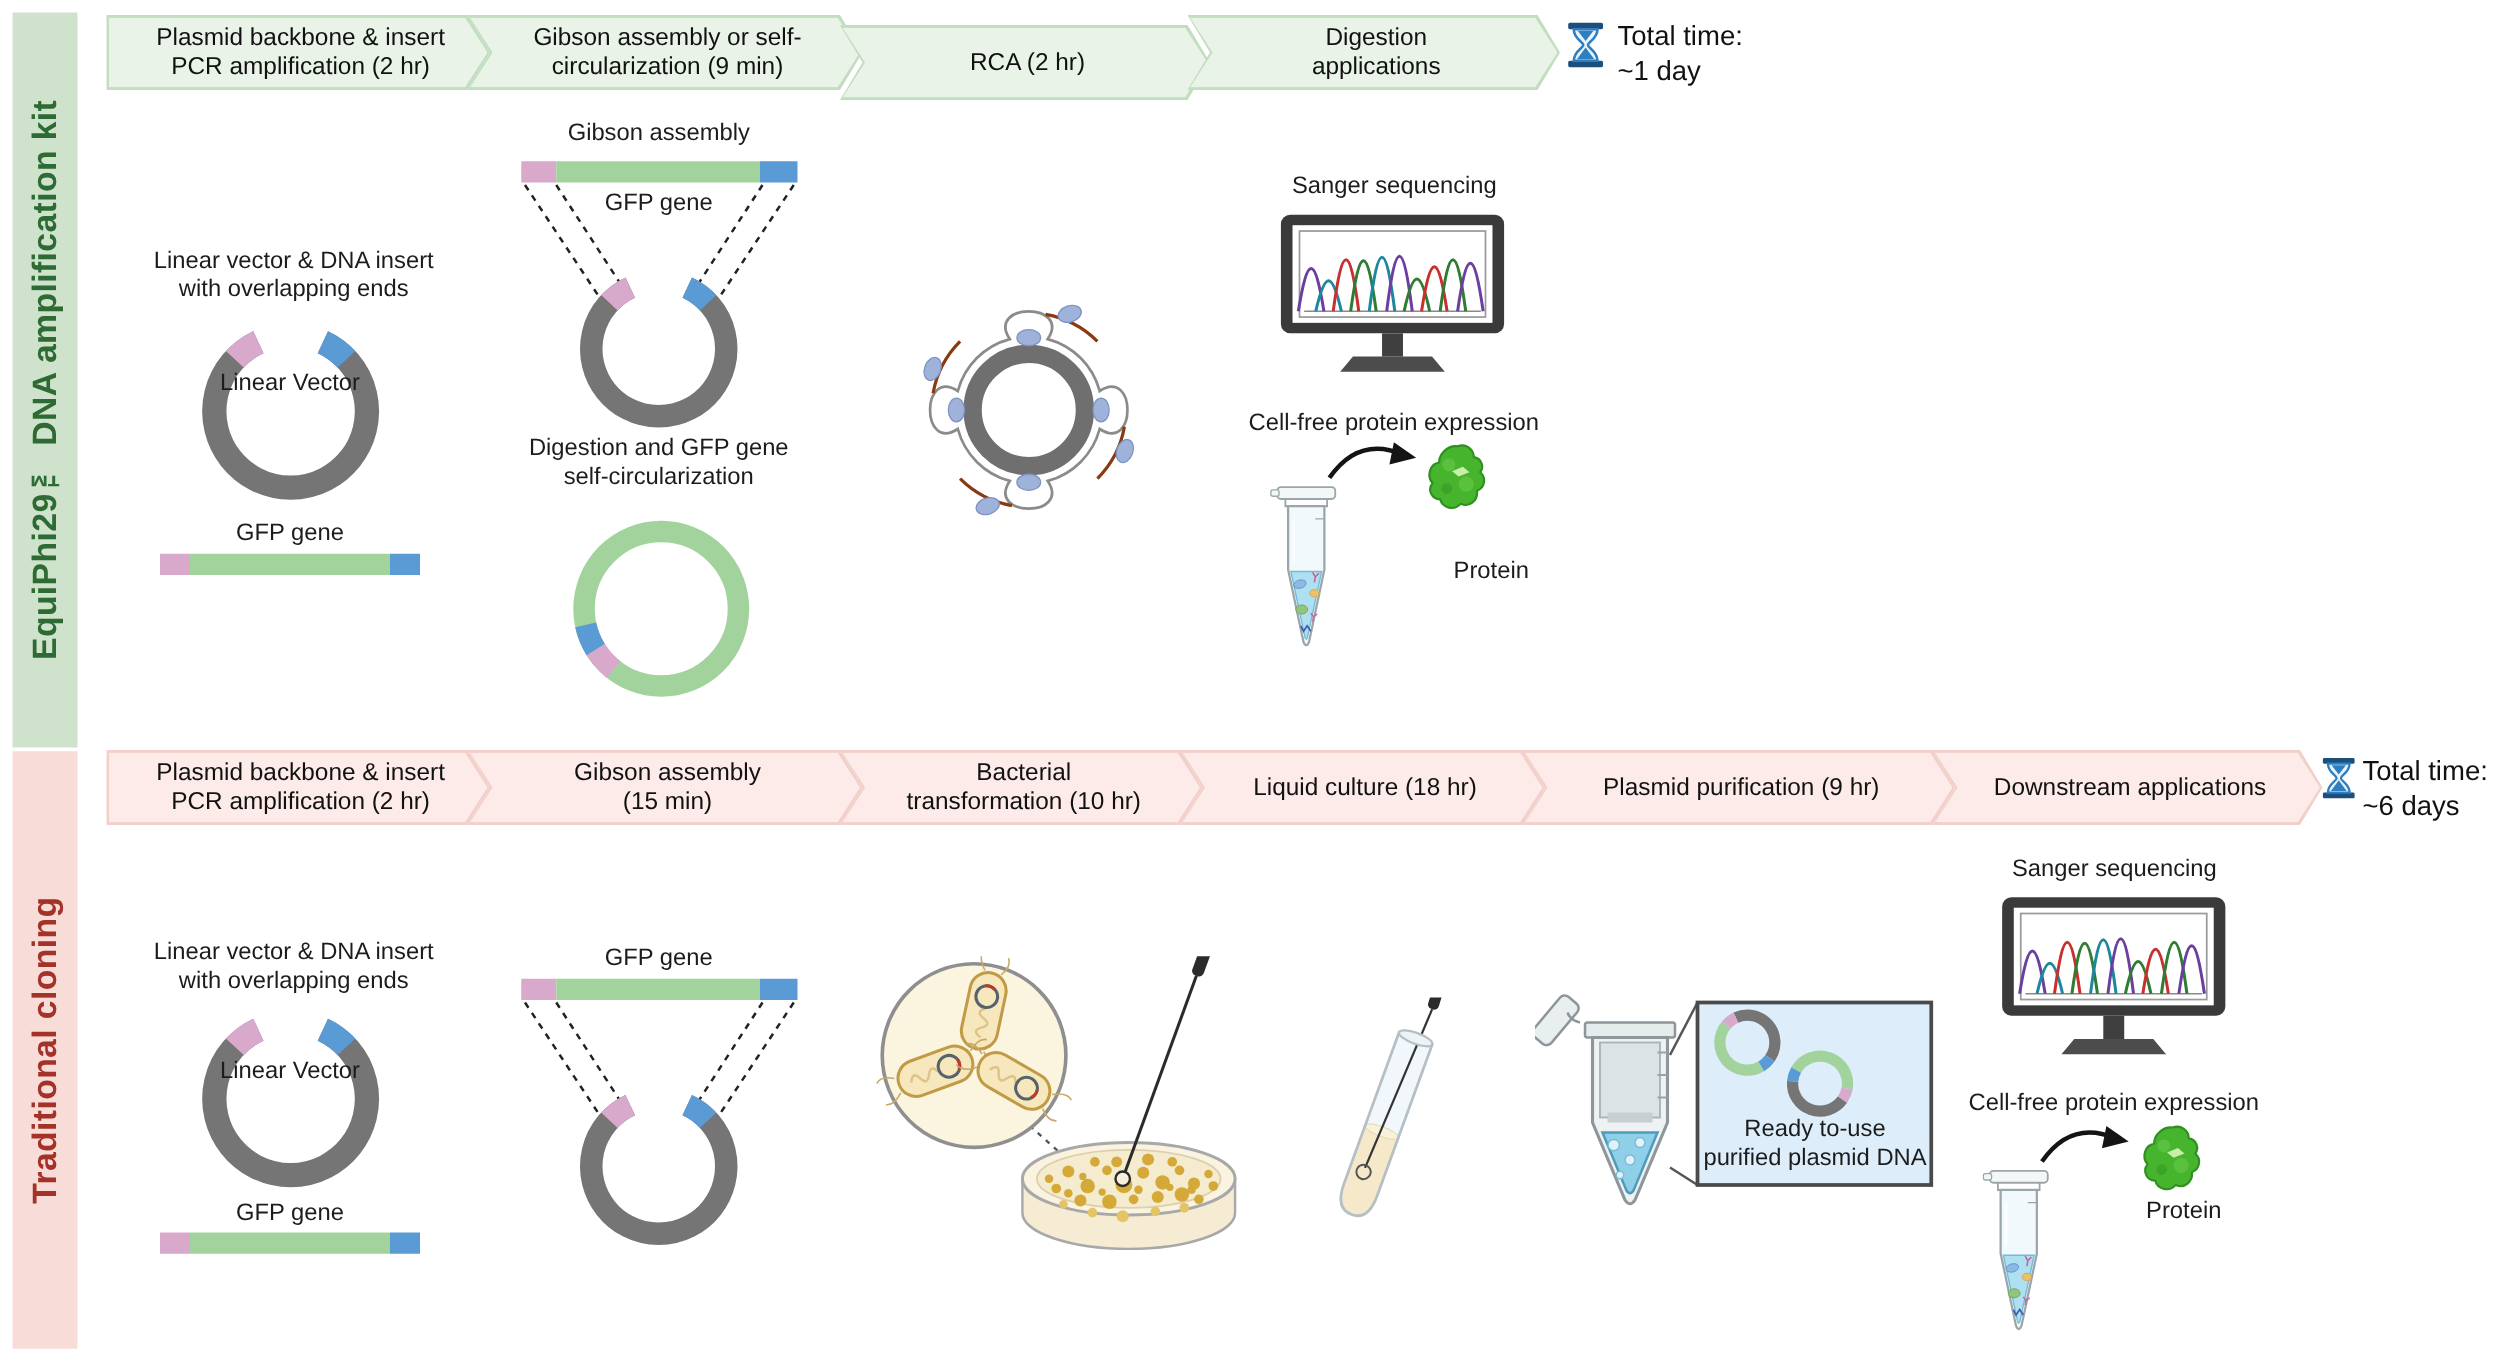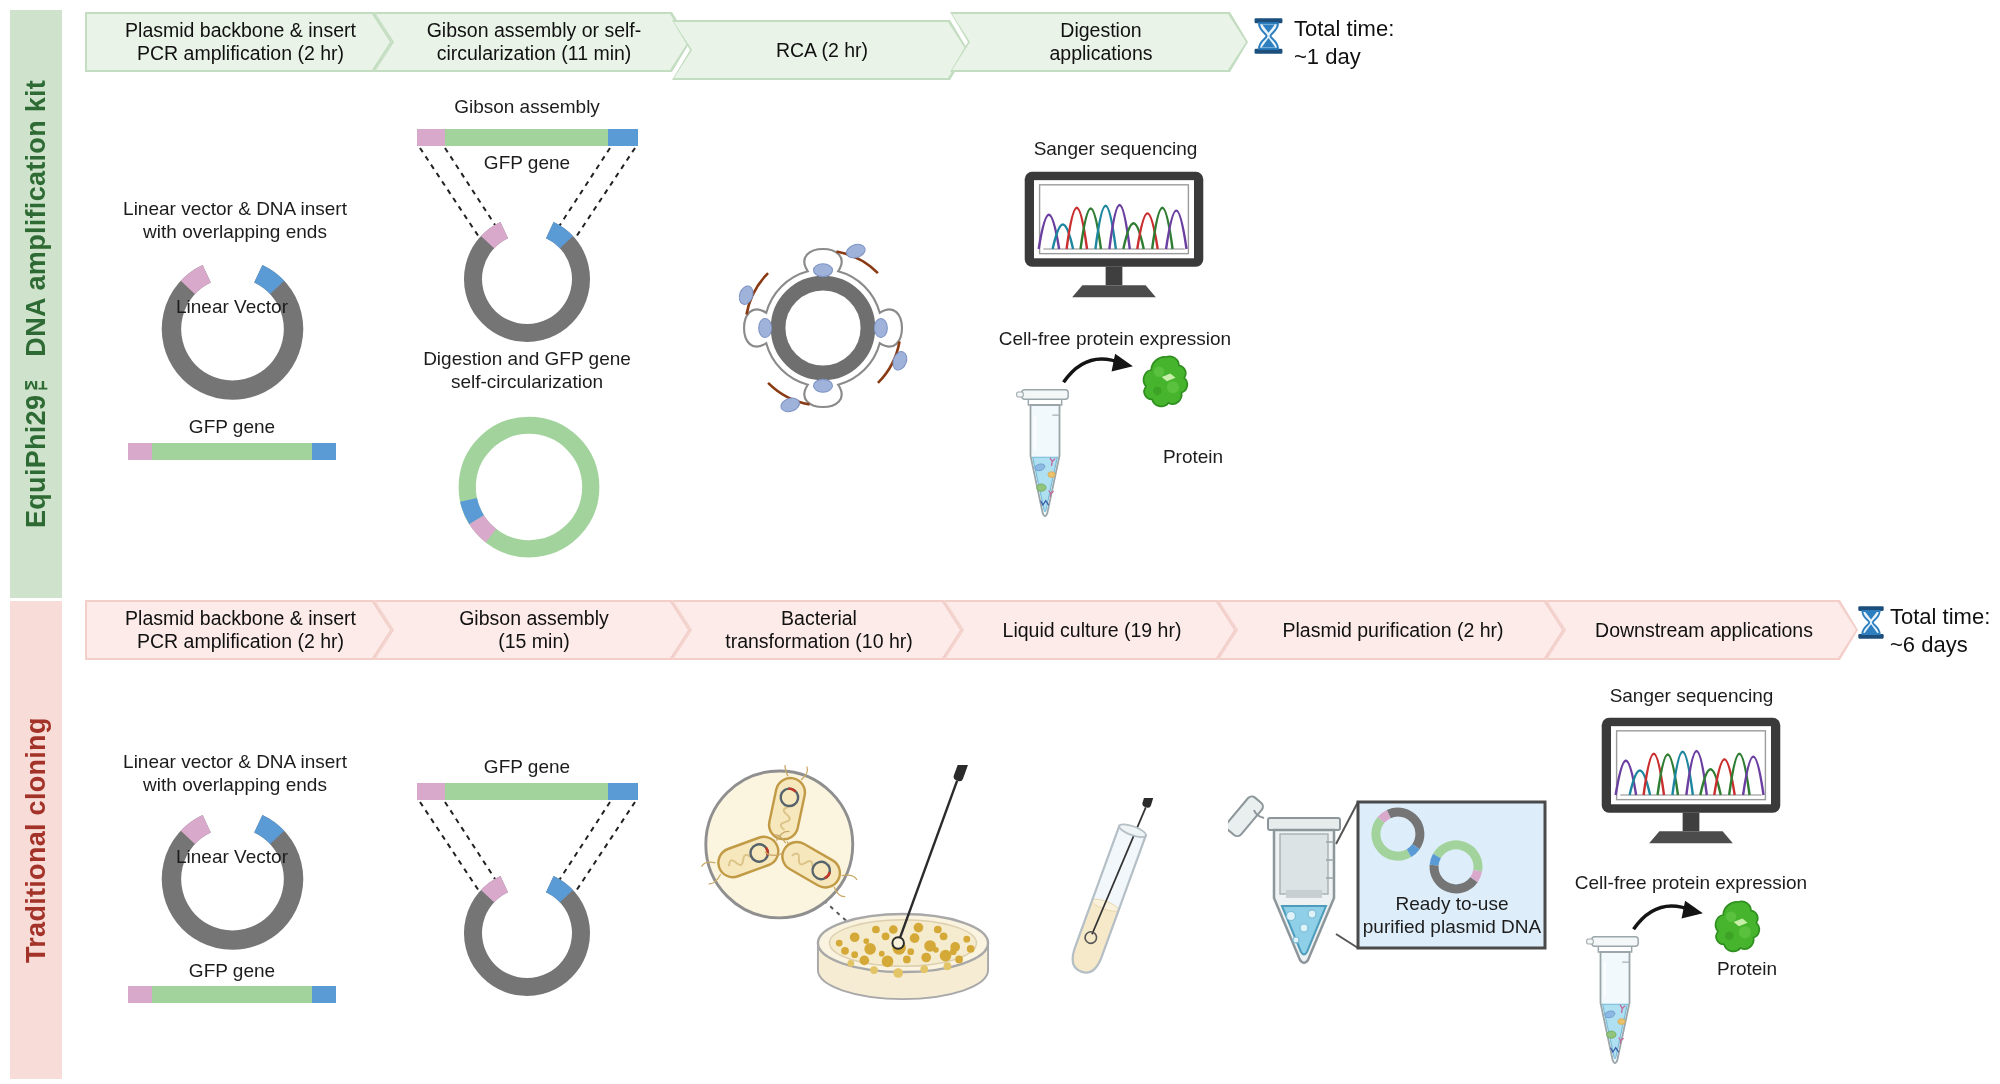--- a/index.html
+++ b/index.html
@@ -202,21 +202,21 @@
     <div class="arrow green first" style="left:85px;top:12px;width:307px">
       <div class="a-b"></div>
         <div class="a-f"></div>
       <div class="a-label">Plasmid backbone &amp; insert
 PCR amplification (2 hr)</div>
     </div>
     <div class="arrow green" style="left:374px;top:12px;width:316px">
       <div class="a-b"></div>
         <div class="a-f"></div>
       <div class="a-label">Gibson assembly or self-
-circularization (11 min)</div>
+circularization (9 min)</div>
     </div>
     <div class="arrow green" style="left:672px;top:20px;width:296px">
       <div class="a-b"></div>
         <div class="a-f"></div>
       <div class="a-label">RCA (2 hr)</div>
     </div>
     <div class="arrow green" style="left:950px;top:12px;width:298px">
       <div class="a-b"></div>
         <div class="a-f"></div>
       <div class="a-label">Digestion
@@ -295,26 +295,26 @@
     </div>
     <div class="arrow pink" style="left:672px;top:600px;width:290px">
       <div class="a-b"></div>
         <div class="a-f"></div>
       <div class="a-label">Bacterial
 transformation (10 hr)</div>
     </div>
     <div class="arrow pink" style="left:944px;top:600px;width:292px">
       <div class="a-b"></div>
         <div class="a-f"></div>
-      <div class="a-label">Liquid culture (19 hr)</div>
+      <div class="a-label">Liquid culture (18 hr)</div>
     </div>
     <div class="arrow pink" style="left:1218px;top:600px;width:346px">
       <div class="a-b"></div>
         <div class="a-f"></div>
-      <div class="a-label">Plasmid purification (2 hr)</div>
+      <div class="a-label">Plasmid purification (9 hr)</div>
     </div>
     <div class="arrow pink" style="left:1546px;top:600px;width:312px">
       <div class="a-b"></div>
         <div class="a-f"></div>
       <div class="a-label">Downstream applications</div>
     </div>
 
     <svg class="fig" viewBox="0 0 26 30" style="left:1856px;top:605px;width:30px;height:35px">
         <use href="#hourglass-fig"></use>
       </svg>

